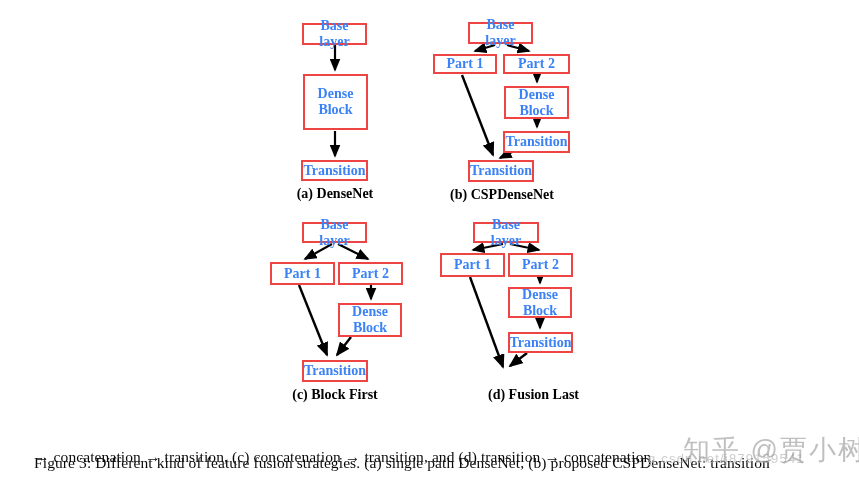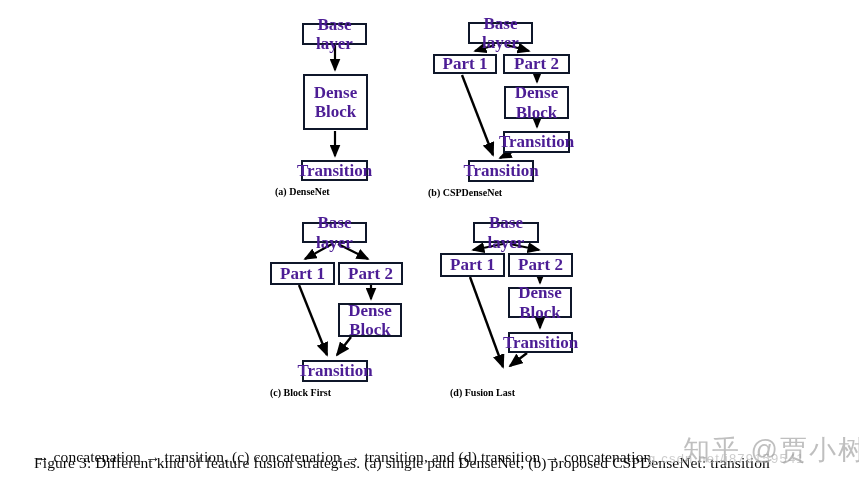--- a/index.html
+++ b/index.html
@@ -7,37 +7,38 @@
     position: relative;
     width: 859px;
     height: 477px;
     background: #ffffff;
     overflow: hidden;
     font-family: "Liberation Serif", serif;
   }
   .node {
     position: absolute;
     box-sizing: border-box;
-    border: 2px solid #0f172a;
+    border: 2px solid #ef4444;
     background: #fff;
     display: flex;
     align-items: center;
     justify-content: center;
     text-align: center;
     font-weight: bold;
-    font-size: 17px;
+    font-size: 14px;
     line-height: 1.12;
-    color: #4c1d95;
+    color: #3b82f6;
     padding: 0 1px;
   }
   .dlabel {
     position: absolute;
     font-weight: bold;
-    font-size: 10px;
+    font-size: 14px;
     color: #000;
+    text-align: center;
     white-space: nowrap;
     font-family: Liberation Serif, serif;
   }
   .arrows {
     position: absolute;
     left: 0; top: 0;
     pointer-events: none;
   }
   .caption-line {
     position: absolute;
@@ -129,21 +130,21 @@
     <div class="node" style="left:302px;top:360px;width:66px;height:22px;">Transition</div>
     <div class="dlabel" style="left:270px;top:387px;width:130px;">(c) Block First</div>
   </div>
 
   <div>
     <div class="node" style="left:473px;top:222px;width:66px;height:21px;">Base layer</div>
     <div class="node" style="left:440px;top:253px;width:65px;height:24px;">Part 1</div>
     <div class="node" style="left:508px;top:253px;width:65px;height:24px;">Part 2</div>
     <div class="node" style="left:508px;top:287px;width:64px;height:31px;">Dense Block</div>
     <div class="node" style="left:508px;top:332px;width:65px;height:21px;">Transition</div>
-    <div class="dlabel" style="left:450px;top:387px;width:135px;">(d) Fusion Last</div>
+    <div class="dlabel" style="left:466px;top:387px;width:135px;">(d) Fusion Last</div>
   </div>
 
   <div>
     <div class="caption-line" style="top:430px;margin-top:24px;">Figure 3: Different kind of feature fusion strategies. (a) single path DenseNet, (b) proposed CSPDenseNet: transition</div>
     <div class="caption-line" style="top:448px;">→ concatenation → transition, (c) concatenation → transition, and (d) transition → concatenation.</div>
   </div>
 
   <div class="wm-csdn">g.csdn.net/j879159541</div>
   <div class="wm-zhihu">知乎 @贾小树</div>
 

